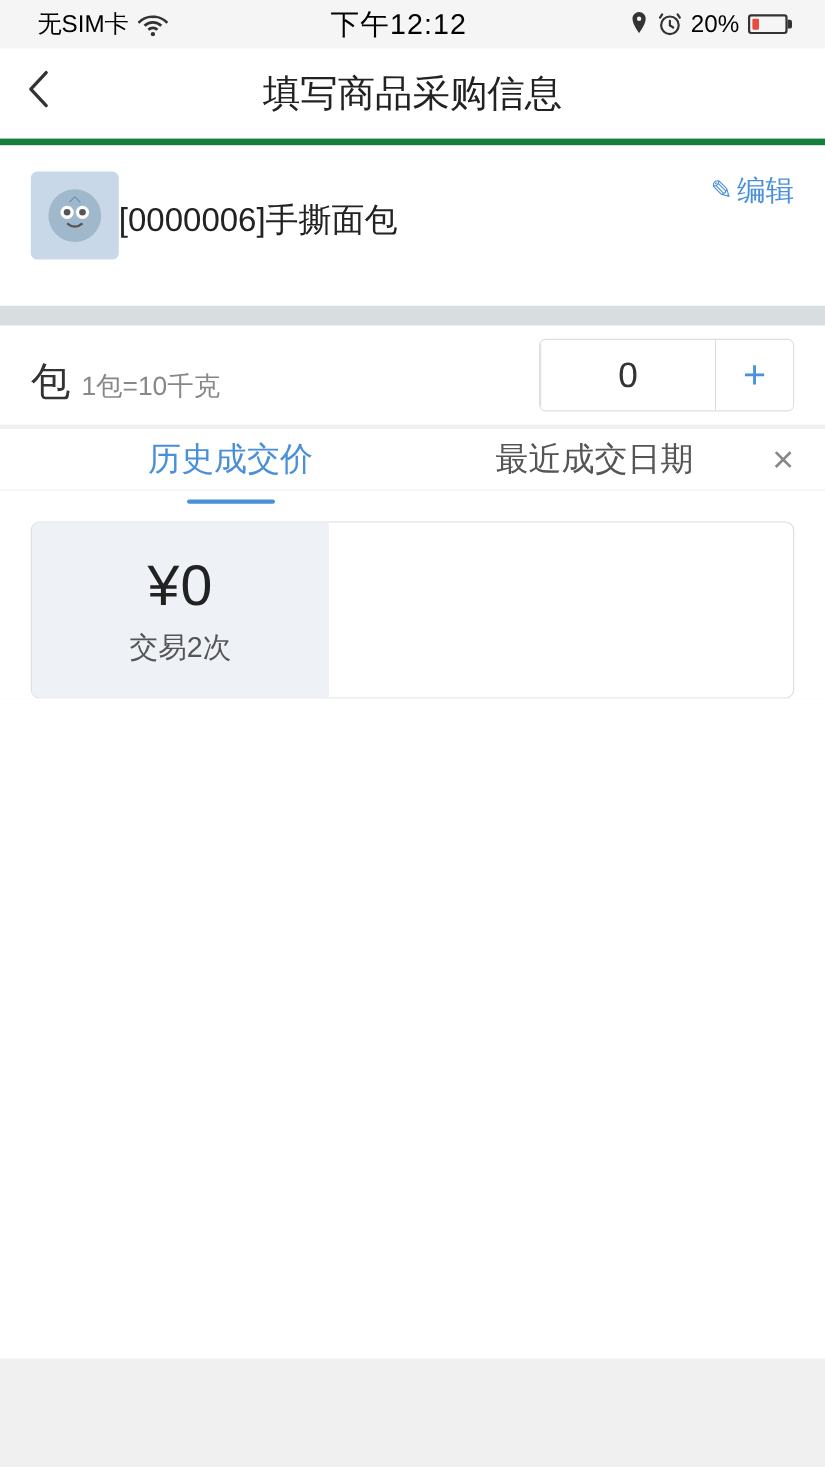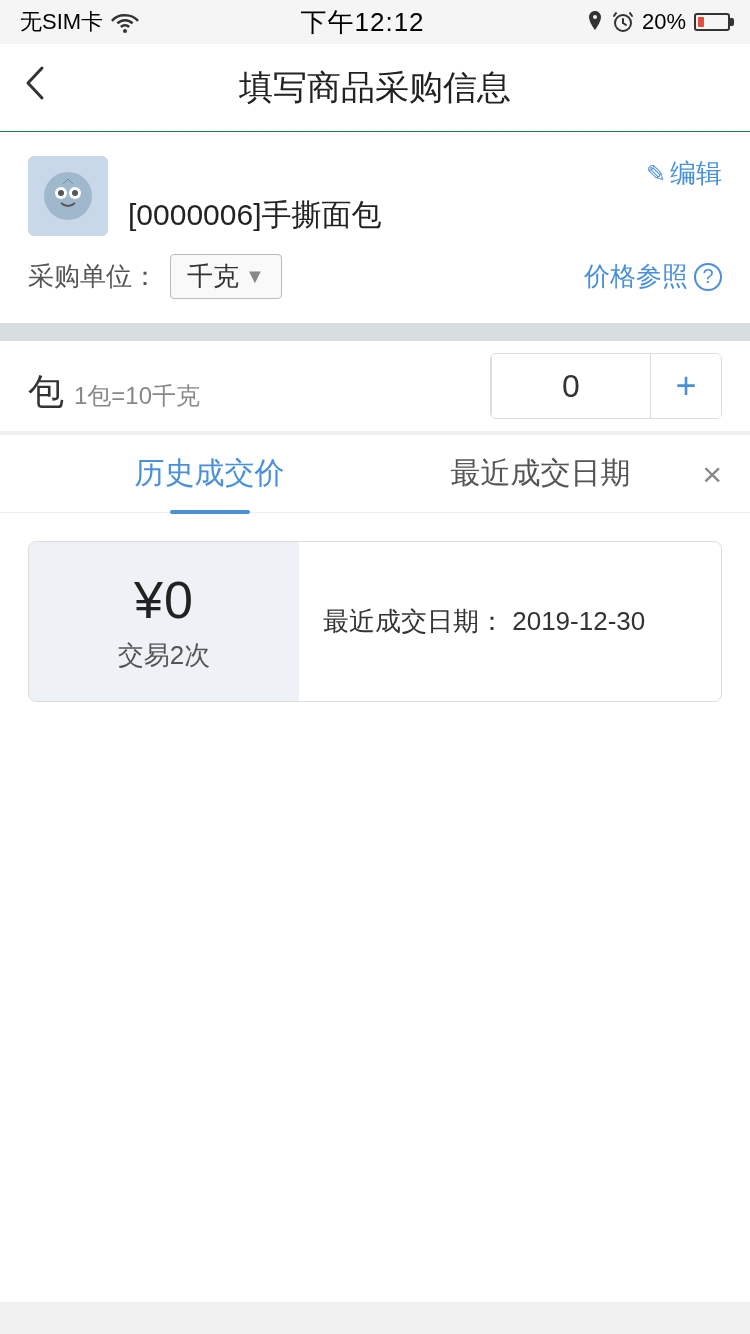--- a/index.html
+++ b/index.html
@@ -13,21 +13,21 @@
     }
 
     
     .status-bar {
       width: 750px;
       height: 44px;
       background: #f5f5f5;
       display: flex;
       align-items: center;
       justify-content: space-between;
-      padding: 0 20px;
+      padding: 0 34px;
       font-size: 24px;
       color: #000;
     }
     .status-left {
       display: flex;
       align-items: center;
       gap: 8px;
       font-size: 22px;
     }
     .status-center {
@@ -76,21 +76,21 @@
     }
 
     
     .nav-bar {
       width: 750px;
       height: 88px;
       background: #fff;
       display: flex;
       align-items: center;
       justify-content: center;
-      border-bottom: 1px solid #15803d;
+      border-bottom: 6px solid #15803d;
       position: relative;
     }
     .nav-back {
       position: absolute;
       left: 24px;
       font-size: 36px;
       color: #333;
       cursor: pointer;
     }
     .nav-title {
@@ -106,22 +106,21 @@
       padding: 24px 28px;
     }
     .product-header {
       display: flex;
       align-items: flex-start;
       justify-content: space-between;
       margin-bottom: 18px;
     }
     .product-left {
       display: flex;
-      align-items: flex-end;
-      gap: 20px;
+      align-items: center;
     }
     .product-thumbnail {
       width: 80px;
       height: 80px;
       background: #c8d8e8;
       border-radius: 6px;
       display: flex;
       align-items: center;
       justify-content: center;
       flex-shrink: 0;
@@ -258,21 +257,21 @@
     .tabs-panel {
       background: #fff;
       margin-top: 4px;
     }
     .tabs-header {
       display: flex;
       align-items: center;
       border-bottom: 1px solid #eee;
       padding: 0 44px;
       position: relative;
-      height: 78px;
+      height: 56px;
     }
     .tab-item {
       flex: 1;
       display: flex;
       flex-direction: column;
       align-items: center;
       justify-content: center;
       height: 80px;
       cursor: pointer;
       position: relative;
@@ -423,33 +422,20 @@
         </svg>
       </div>
       <span class="product-name">[0000006]手撕面包</span>
     </div>
     <div class="edit-link">
       <span class="edit-icon">✎</span>
       <span>编辑</span>
     </div>
   </div>
 
-  <div class="product-meta">
-    <div class="meta-left">
-      <span class="meta-label">采购单位：</span>
-      <div class="unit-selector">
-        <span>千克</span>
-        <span class="unit-arrow">▼</span>
-      </div>
-    </div>
-    <div class="price-ref">
-      <span>价格参照</span>
-      <div class="price-ref-icon">?</div>
-    </div>
-  </div>
 </div>
 
 <div class="divider-gray"></div>
 
 <div class="quantity-row">
   <div class="quantity-label-wrap">
     <span class="quantity-unit-big">包</span>
     <span class="quantity-unit-small">1包=10千克</span>
   </div>
   <div class="quantity-control">
@@ -471,21 +457,17 @@
   </div>
 
   <div class="history-card">
     <div class="history-left">
       <div class="history-price">
         <span>¥</span><span>0</span>
       </div>
       <div class="history-trades">交易2次</div>
     </div>
     <div class="history-right">
-      <div class="history-detail-row">
-        <span class="label">最近成交日期：</span>
-        <span class="value">2019-12-30</span>
-      </div>
     </div>
   </div>
 </div>
 
 <div class="content-area"></div>
 
 </body></html>

